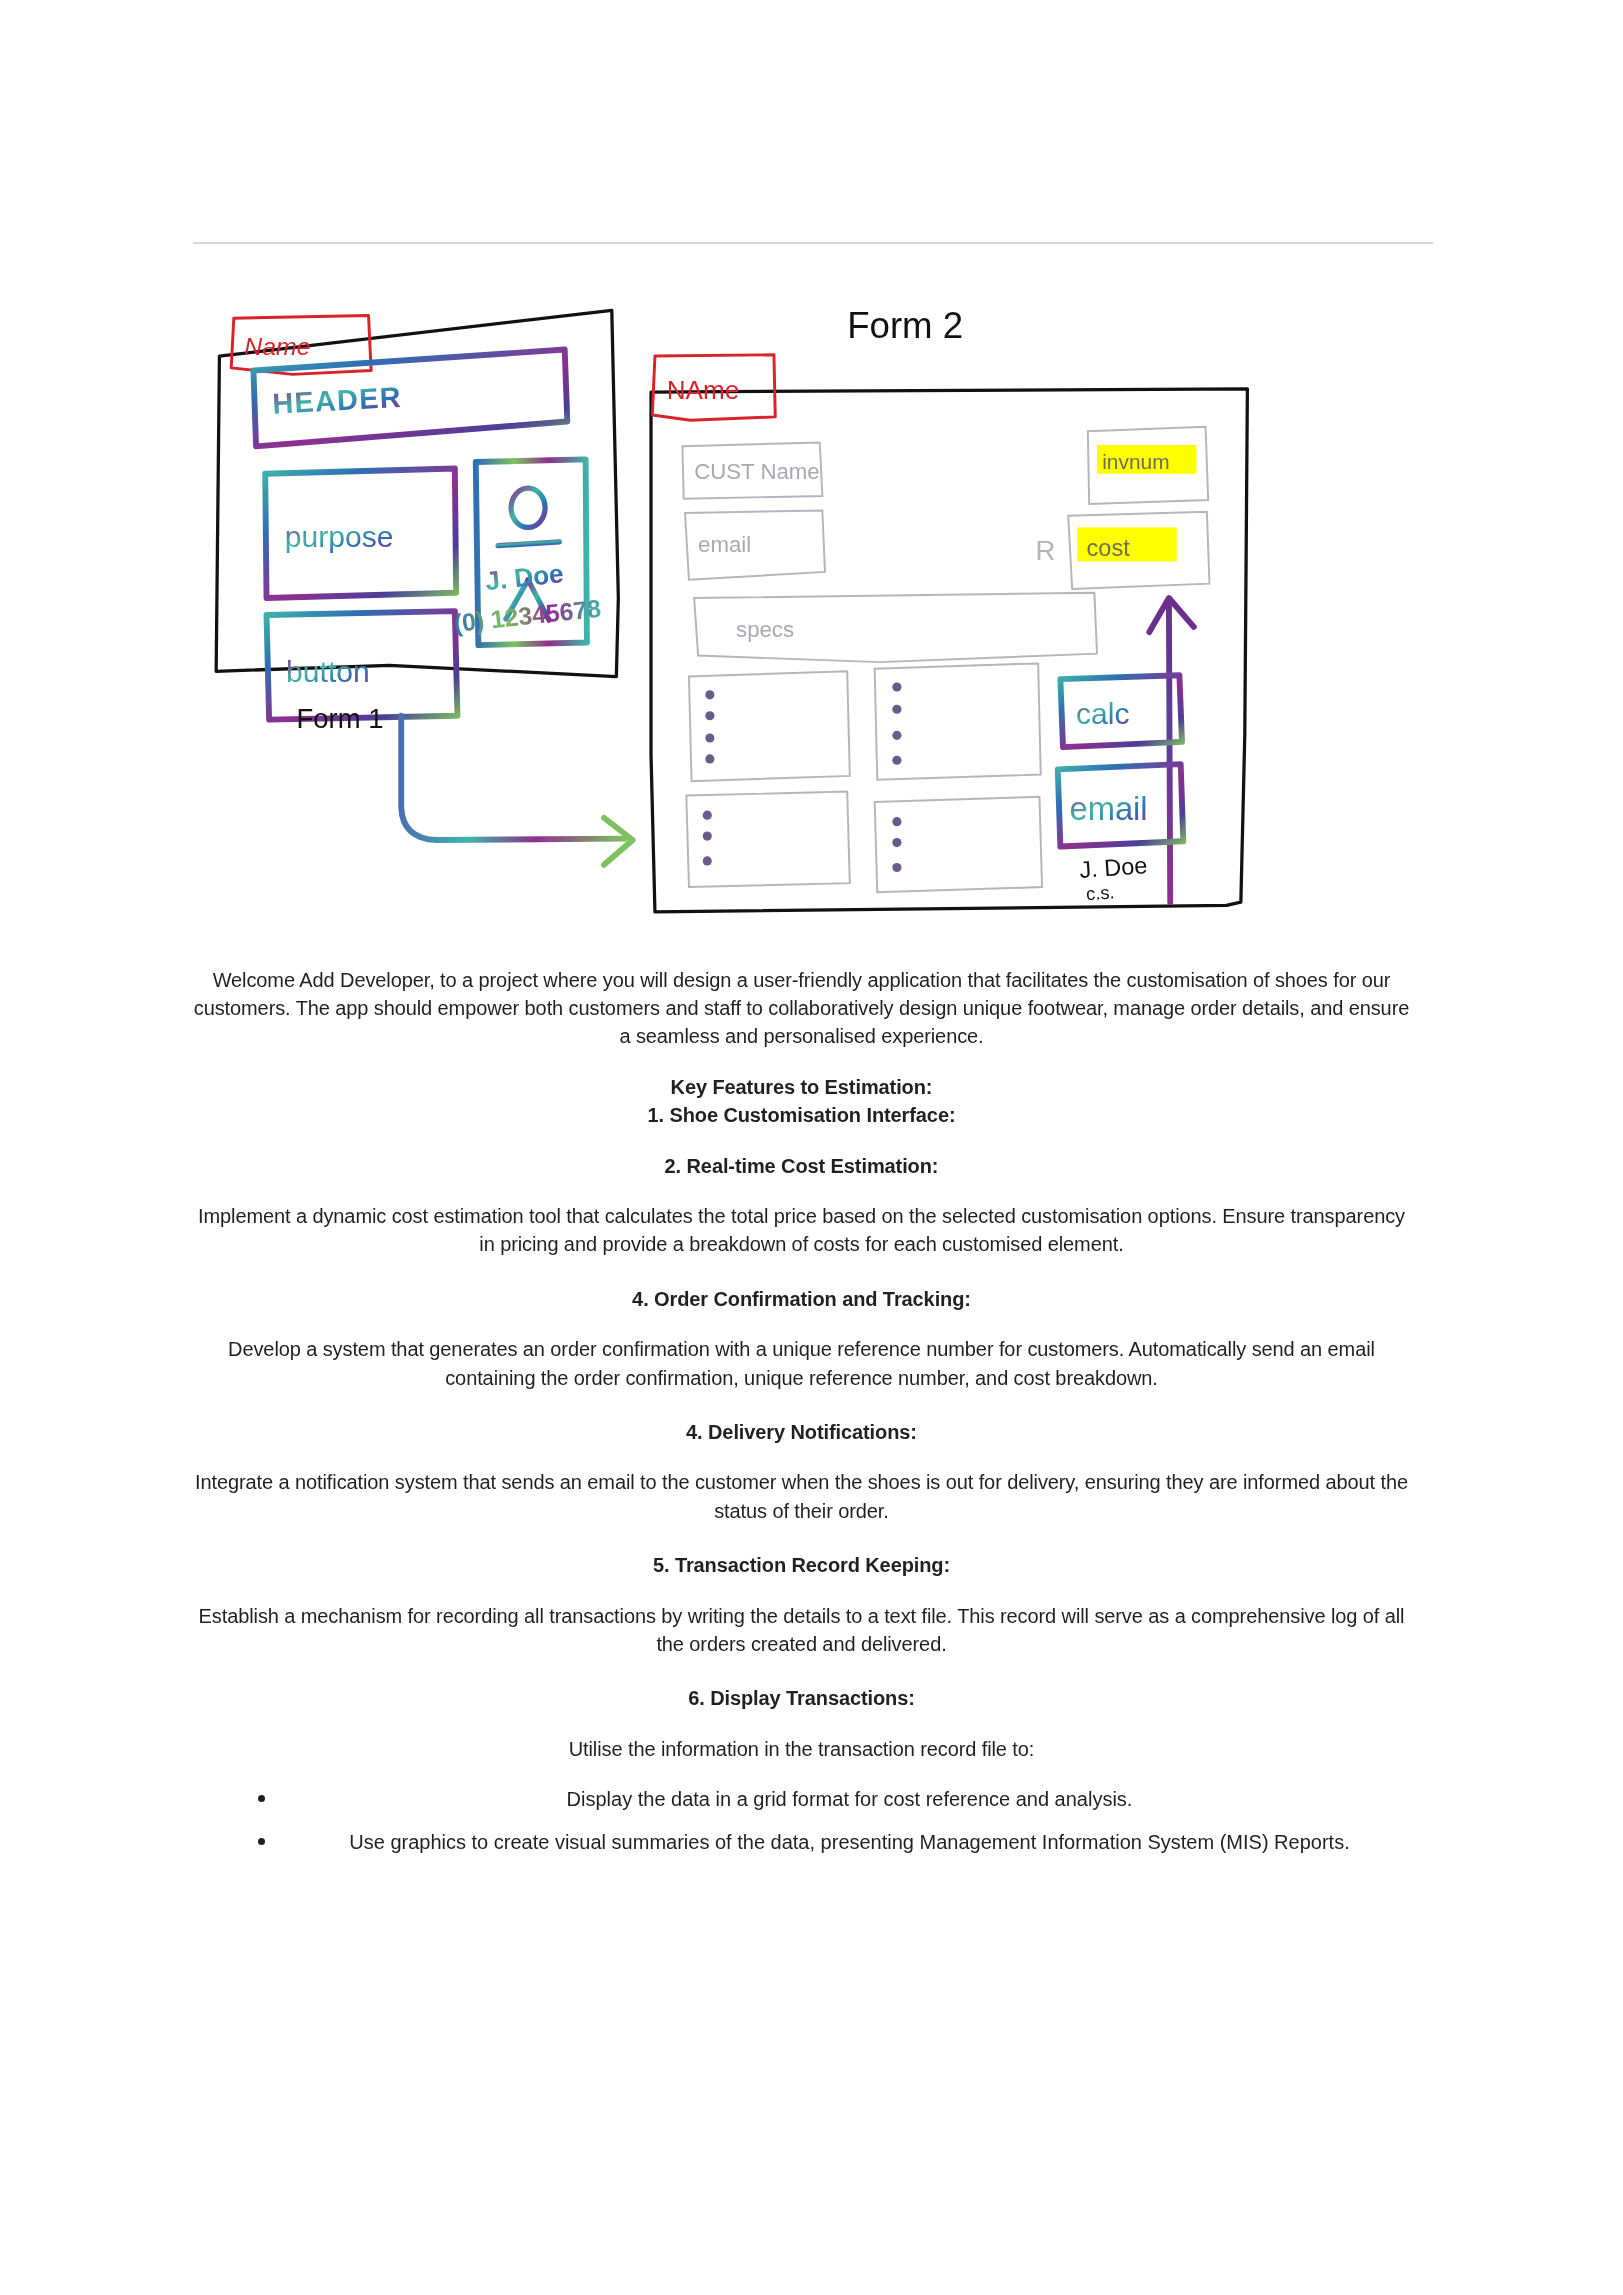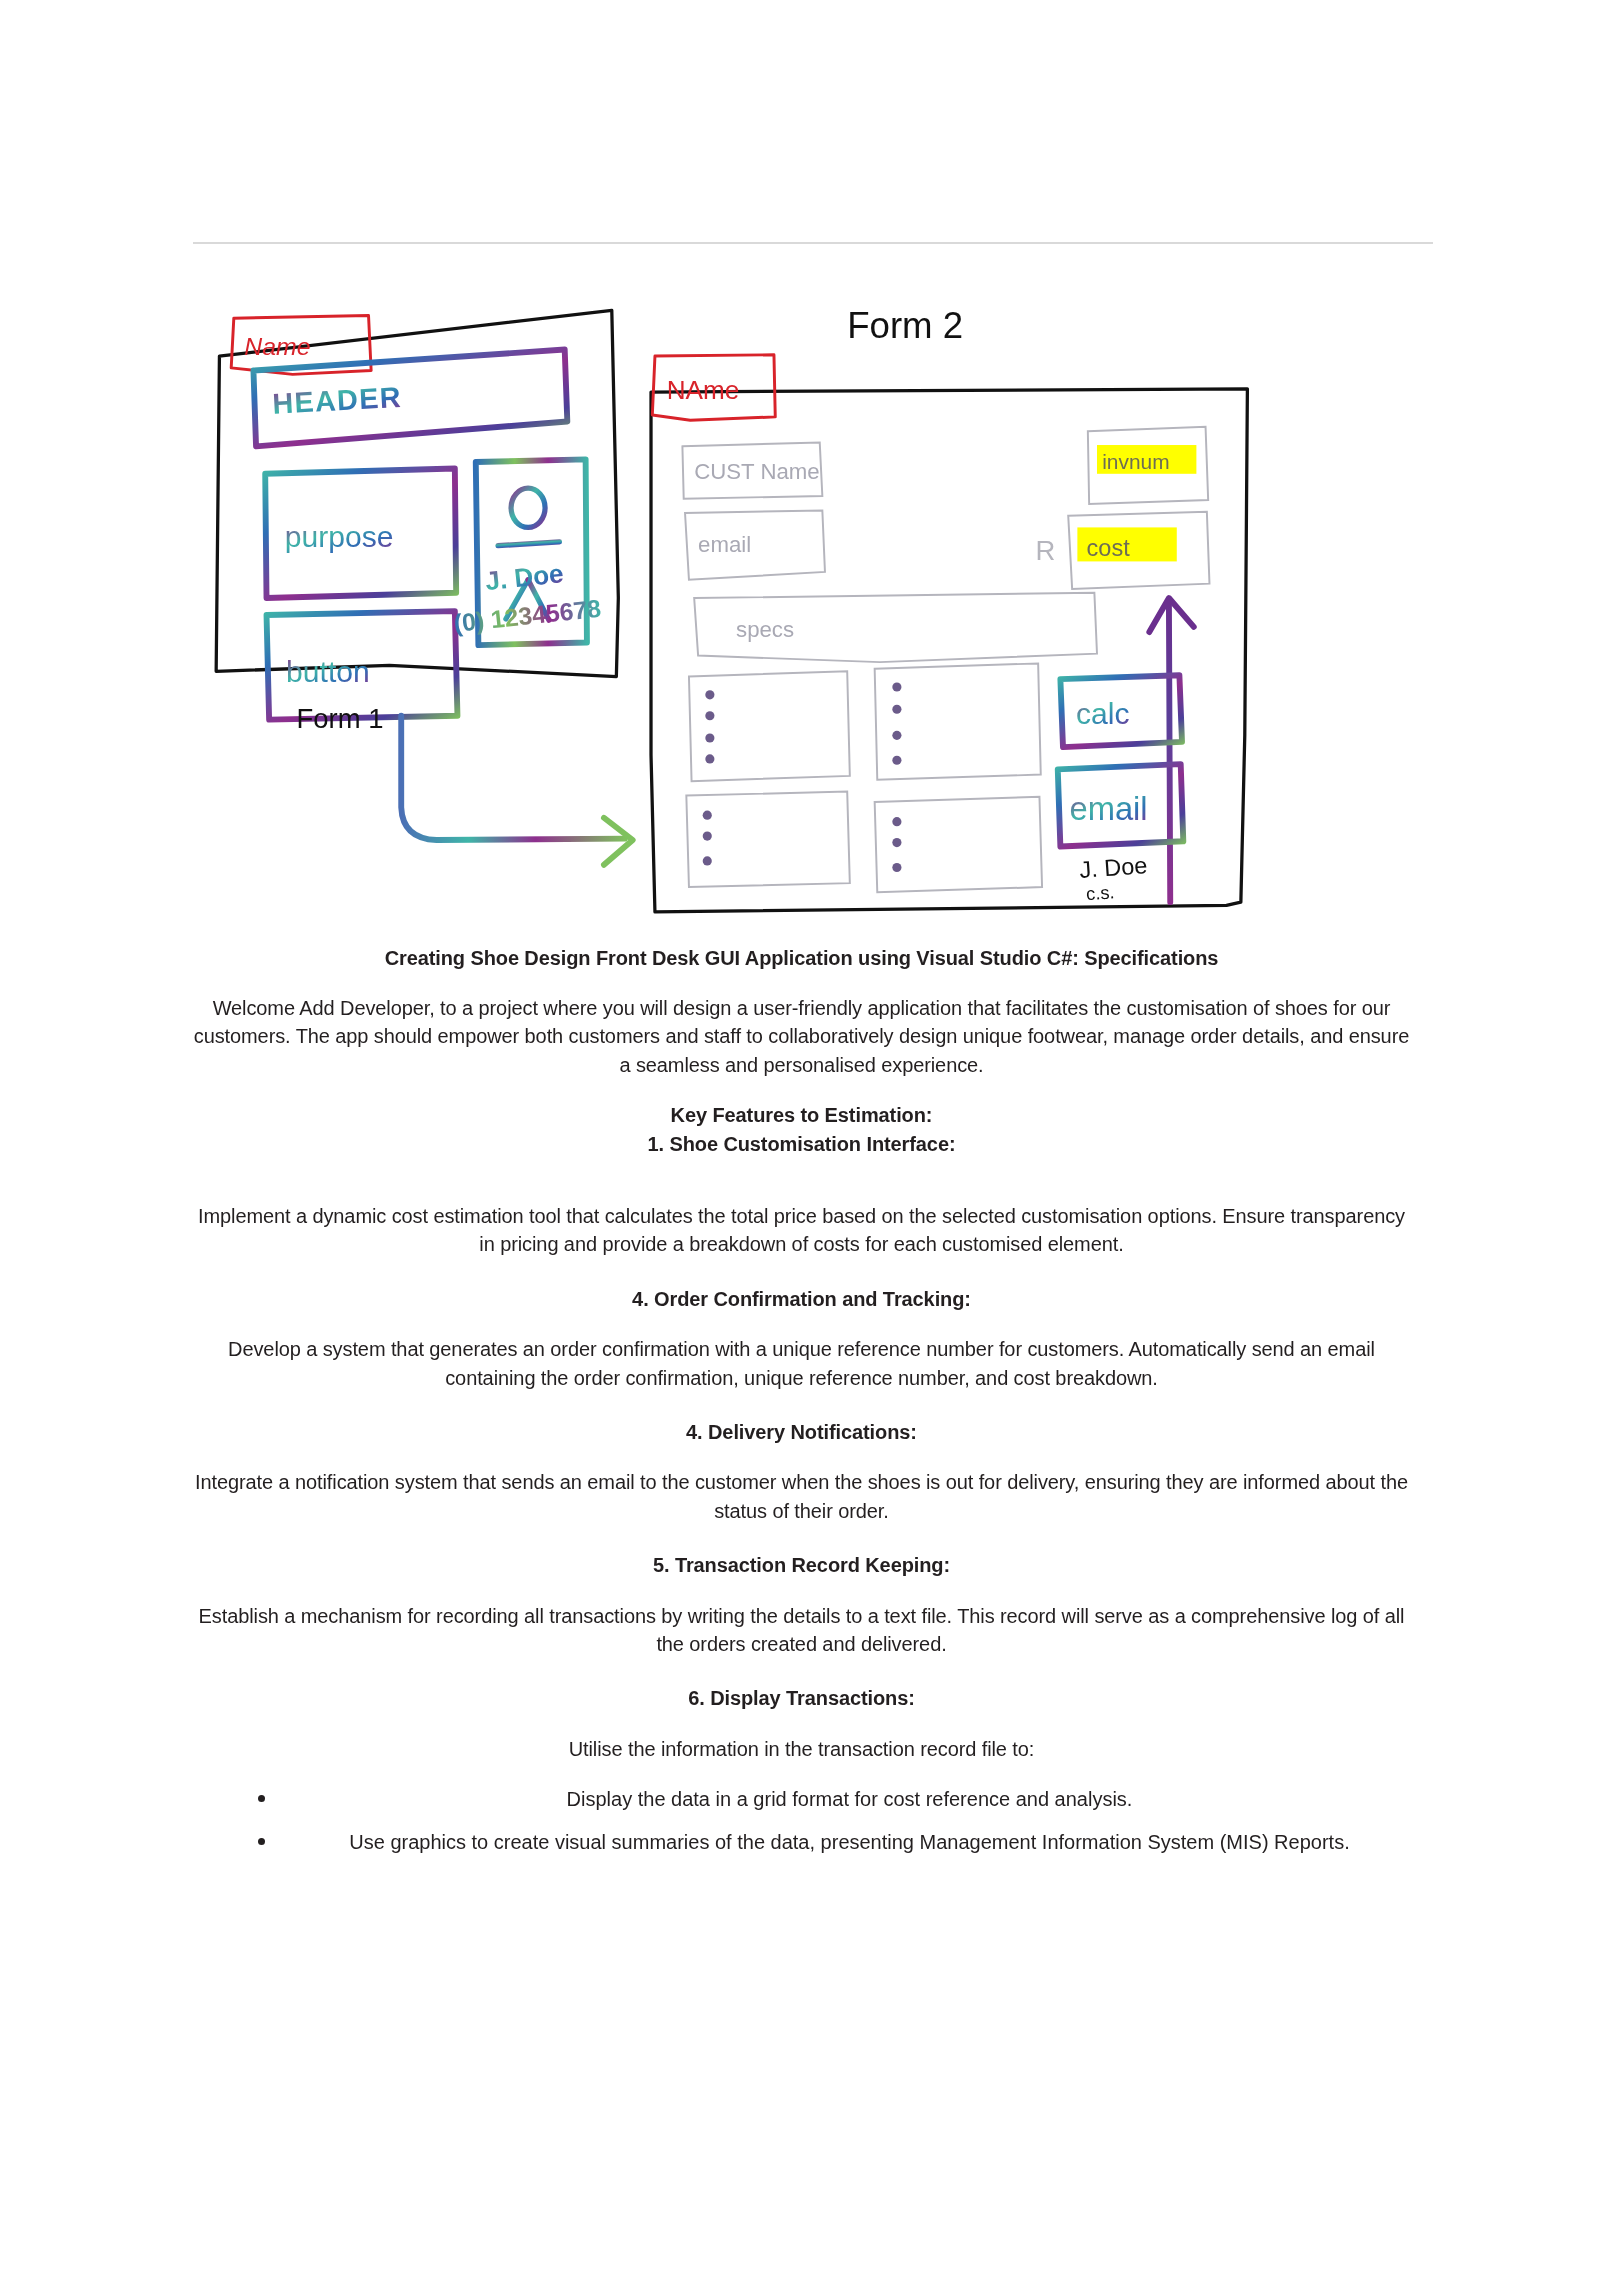--- a/index.html
+++ b/index.html
@@ -264,30 +264,30 @@
           </g>
 
           <text x="1356" y="948" font-family="'Liberation Sans',sans-serif" font-size="36" fill="#111" transform="rotate(-4 1356 948)">J. Doe</text>
           <text x="1366" y="982" font-family="'Liberation Sans',sans-serif" font-size="28" fill="#111" transform="rotate(-4 1366 982)">c.s.</text>
         </g>
       </svg>
     </div>
 
     <div class="doc-text">
 
-      <p class="b">Creating Shoe Design Front Desk GUI Application using Visual Studio C#: Specifications</p>
       <div class="spacer-md"></div>
 
       <p>Welcome Add Developer, to a project where you will design a user-friendly application that facilitates the customisation of shoes for our customers. The app should empower both customers and staff to collaboratively design unique footwear, manage order details, and ensure a seamless and personalised experience.</p>
       <div class="spacer-md"></div>
 
       <p class="b">Key Features to Estimation:</p>
       <p class="b">1. Shoe Customisation Interface:</p>
       <div class="spacer-md"></div>
 
+      <p class="b">2. Real-time Cost Estimation:</p>
       <div class="spacer-md"></div>
 
       <p>Implement a dynamic cost estimation tool that calculates the total price based on the selected customisation options. Ensure transparency in pricing and provide a breakdown of costs for each customised element.</p>
       <div class="spacer-lg"></div>
 
       <p class="b">4. Order Confirmation and Tracking:</p>
       <div class="spacer-md"></div>
 
       <p>Develop a system that generates an order confirmation with a unique reference number for customers. Automatically send an email containing the order confirmation, unique reference number, and cost breakdown.</p>
       <div class="spacer-lg"></div>

